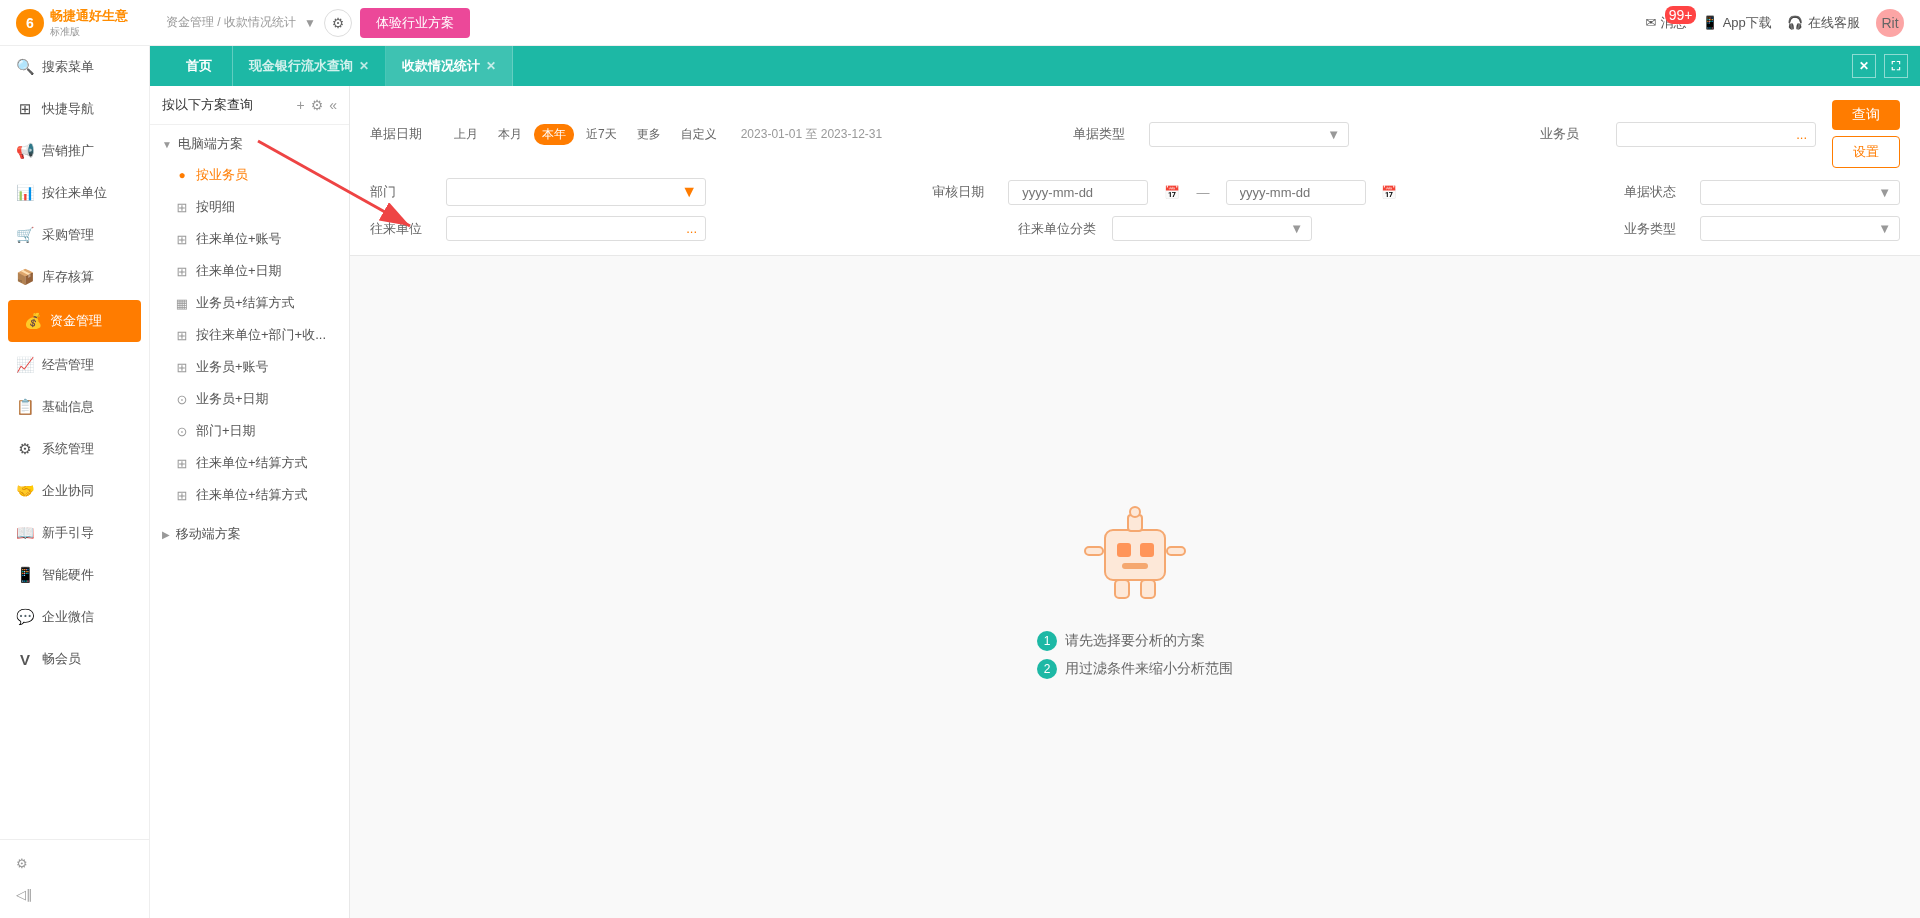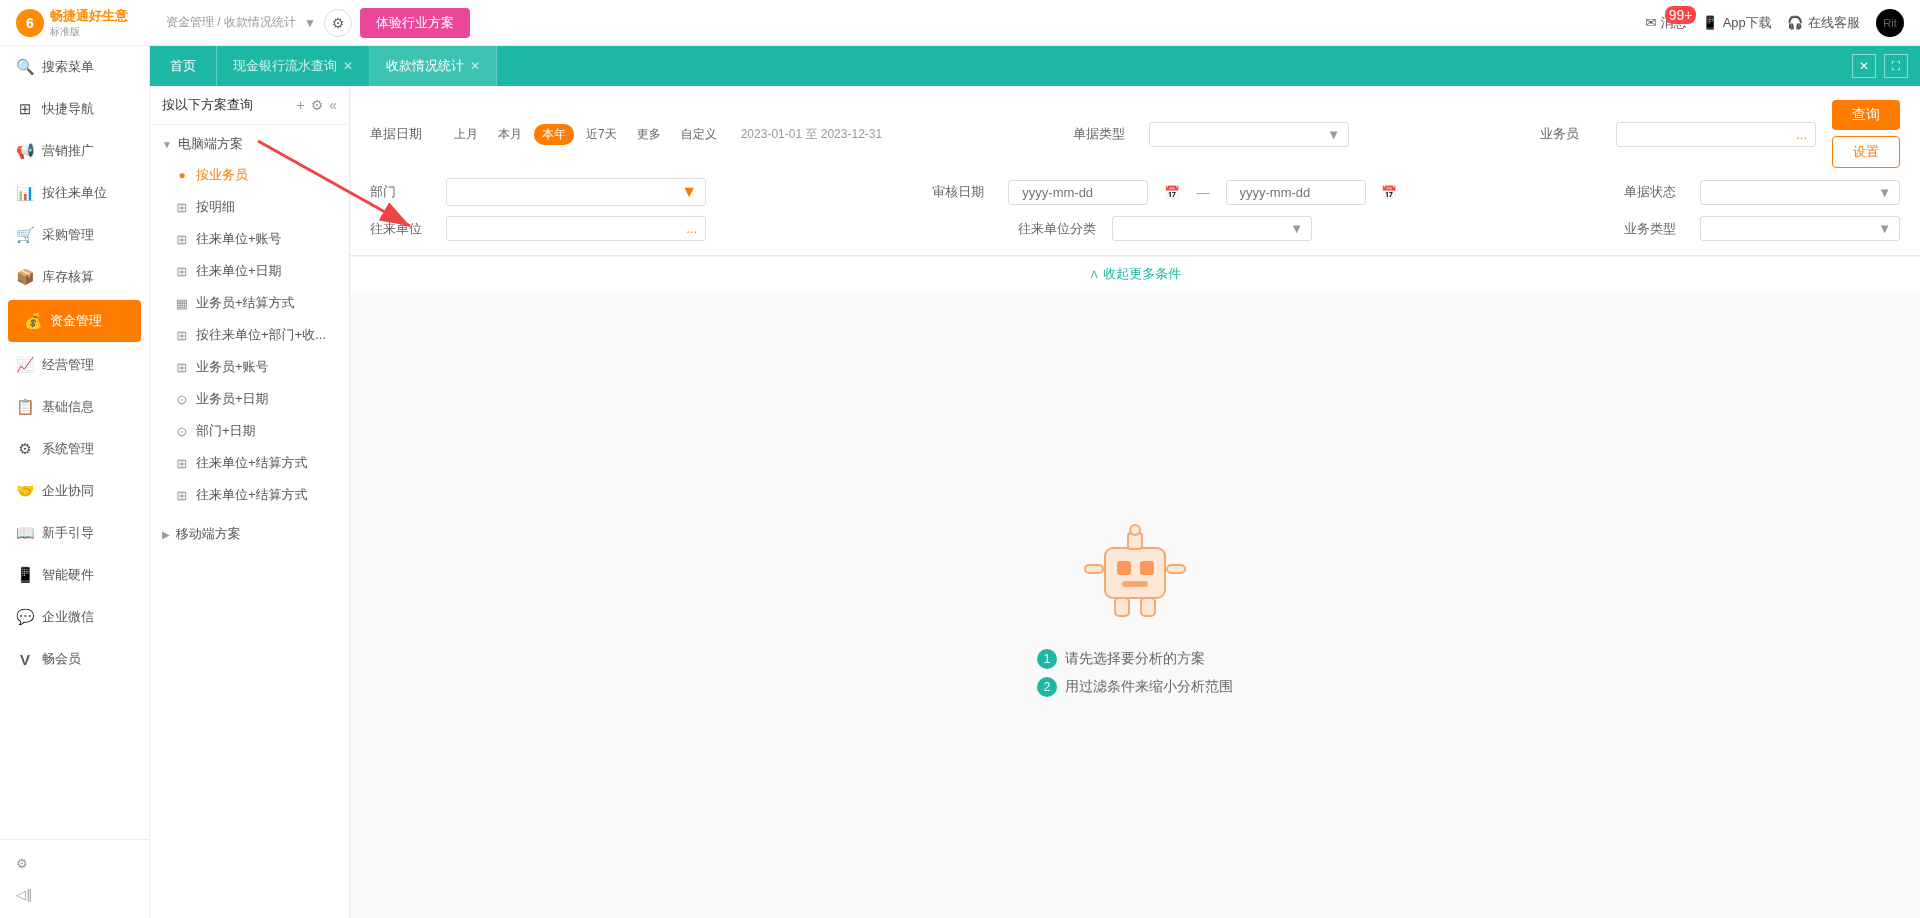--- a/index.html
+++ b/index.html
@@ -76,24 +76,24 @@
       background: #f44;
       color: white;
       font-size: 14px;
       border-radius: 8px;
       padding: 1px 4px;
       position: absolute;
       top: -8px; right: -10px;
     }
     .user-avatar {
       width: 28px; height: 28px;
-      background: #000000;
+      background: #fca5a5;
       border-radius: 50%;
       display: flex; align-items: center; justify-content: center;
-      font-size: 11px; color: #666;
+      font-size: 14px; color: #666;
     }
 
     
     .main-layout {
       display: flex;
       margin-top: 46px;
       height: calc(100vh - 46px);
     }
 
     
@@ -136,22 +136,23 @@
       flex-direction: column;
       overflow: hidden;
     }
 
     
     .tab-bar {
       background: #1db8a5;
       display: flex;
       align-items: center;
       height: 40px;
-      padding-left: 0;
+      padding-left: 16px;
       flex-shrink: 0;
+      font-weight: bold;
     }
     .tab-home {
       padding: 0 20px;
       height: 100%;
       display: flex; align-items: center;
       color: white;
       font-size: 13px;
       cursor: pointer;
       border-right: 1px solid rgba(255,255,255,0.3);
     }
@@ -677,21 +678,20 @@
               <div class="filter-select" style="min-width:200px;">
                 <span class="arrow">▼</span>
               </div>
               <div style="flex:1"></div>
               <span class="filter-label">业务类型</span>
               <div class="filter-select" style="min-width:200px;">
                 <span class="arrow">▼</span>
               </div>
             </div>
           </div>
-          <div class="collapse-bar">∧ 收起更多条件</div>
 
           <div class="empty-area">
 
             <svg class="empty-icon" viewBox="0 0 120 120" xmlns="http://www.w3.org/2000/svg">
               <rect x="30" y="35" width="60" height="50" rx="8" fill="#fde8d8" stroke="#f5a870" stroke-width="2"></rect>
               <rect x="42" y="48" width="14" height="14" rx="3" fill="#ff9559"></rect>
               <rect x="65" y="48" width="14" height="14" rx="3" fill="#ff9559"></rect>
               <rect x="47" y="68" width="26" height="6" rx="3" fill="#f5a870"></rect>
               <rect x="53" y="20" width="14" height="16" rx="3" fill="#fde8d8" stroke="#f5a870" stroke-width="2"></rect>
               <circle cx="60" cy="17" r="5" fill="#fde8d8" stroke="#f5a870" stroke-width="2"></circle>

